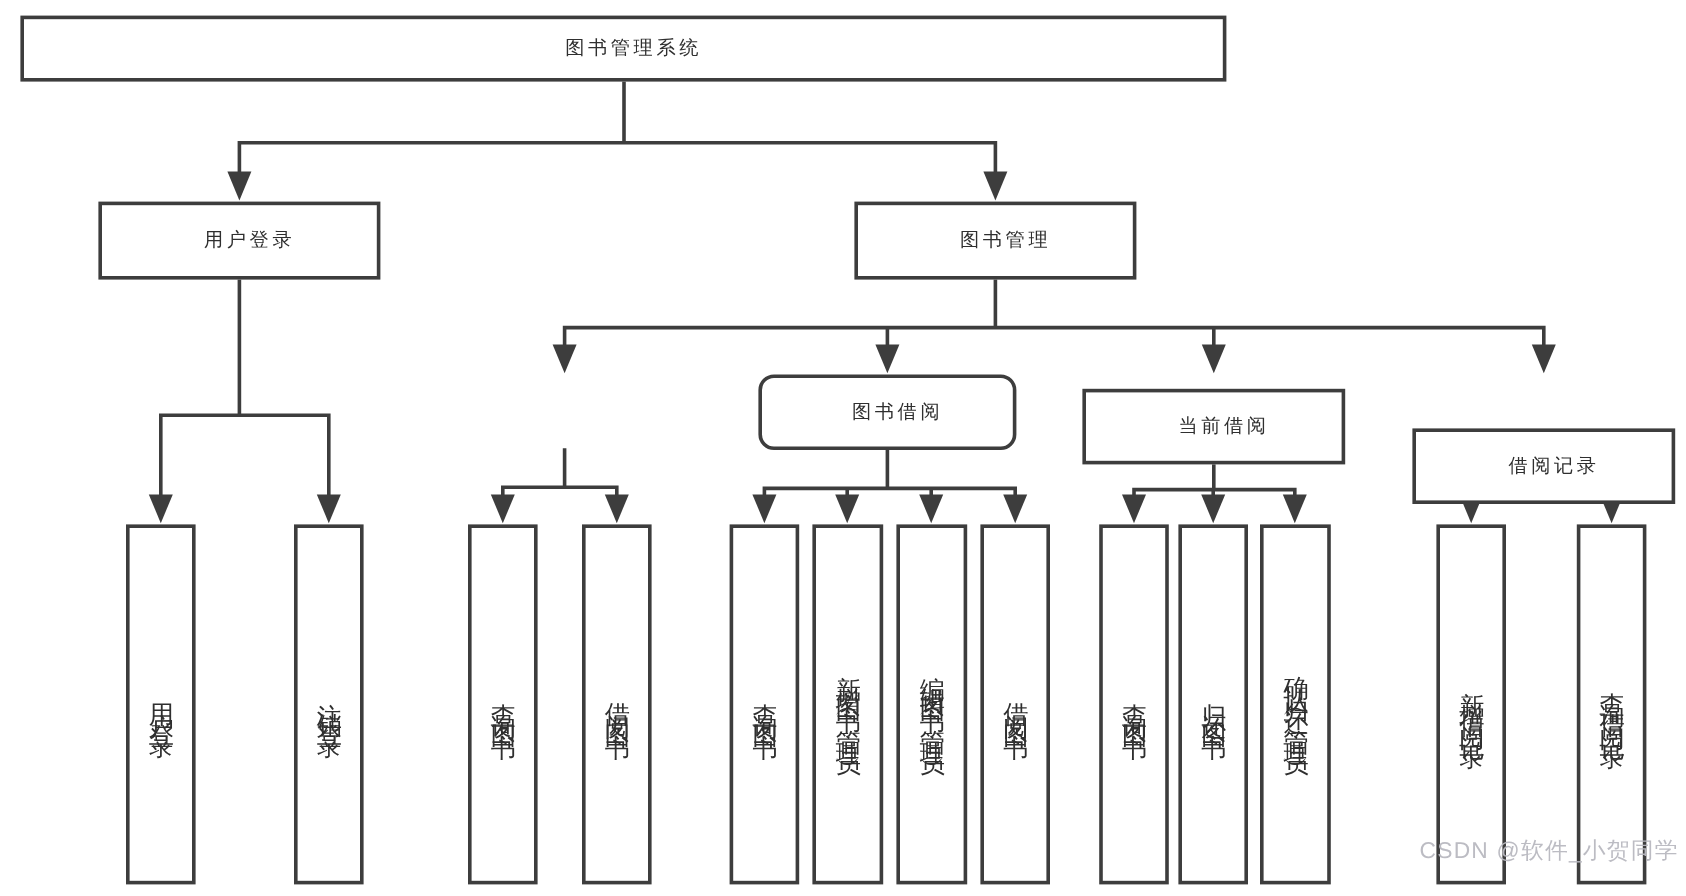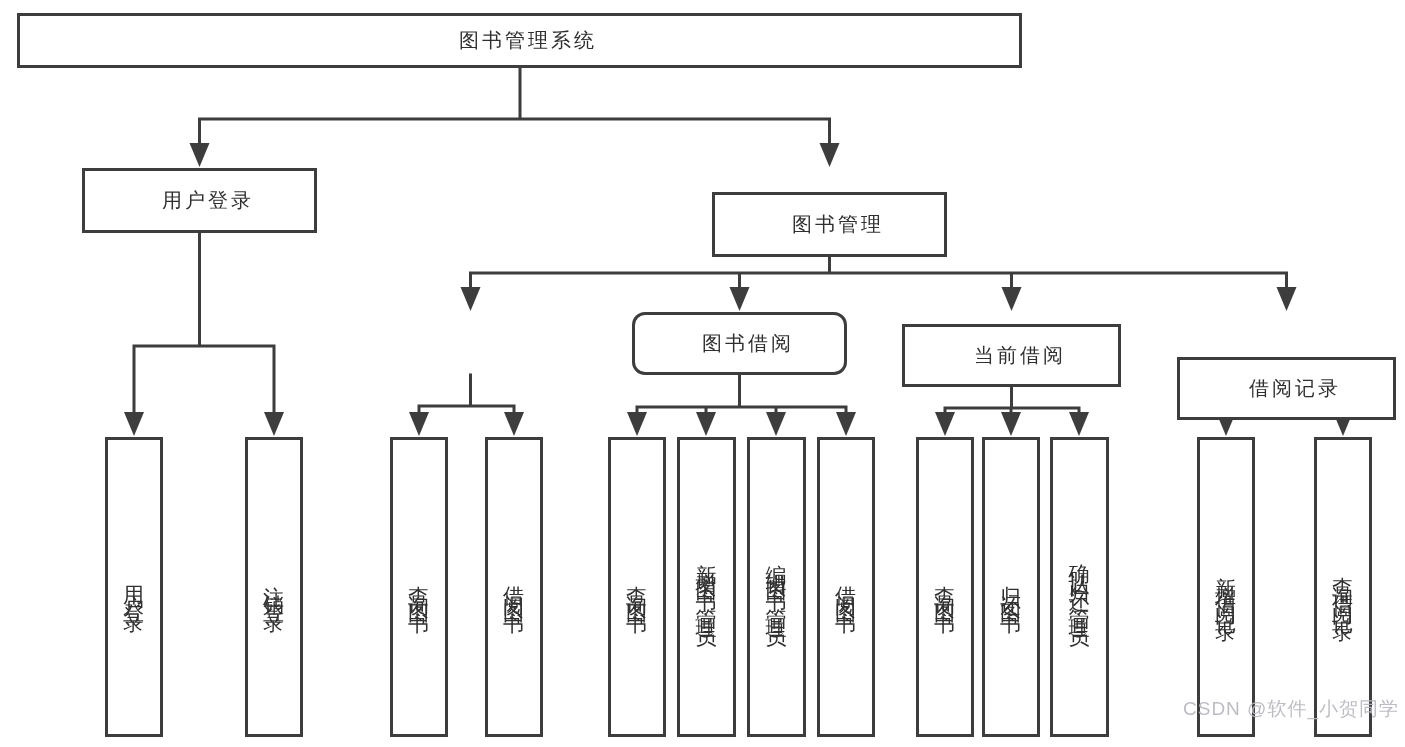--- a/index.html
+++ b/index.html
@@ -22,21 +22,21 @@
     box-sizing: border-box;
     border: 3px solid #3d3d3d;
     background: #ffffff;
     color: #2f2f2f;
     display: flex;
     align-items: center;
     justify-content: center;
     z-index: 2;
   }
   .node.h {
-    font-size: 20px;
+    font-size: 16px;
     letter-spacing: 3px;
     white-space: nowrap;
     padding-left: 17px;
   }
   .node.v {
     writing-mode: vertical-rl;
     text-orientation: mixed;
     font-size: 21px;
     letter-spacing: 9px;
     line-height: 1;
@@ -84,21 +84,21 @@
       <polygon points="1001,412 1021,412 1011,436"></polygon>
       <polygon points="1069,412 1089,412 1079,436"></polygon>
       <polygon points="1216,412 1236,412 1226,436"></polygon>
       <polygon points="1333,412 1353,412 1343,436"></polygon>
     </g>
   </svg>
 
   <div class="node h" style="left:17px; top:13px; width:1005px; height:55px;">图书管理系统</div>
 
   <div class="node h" style="left:82px; top:168px; width:235px; height:65px;">用户登录</div>
-  <div class="node h" style="left:712px; top:168px; width:235px; height:65px;margin-top:24px;">图书管理</div>
+  <div class="node h" style="left:712px; top:168px; width:235px; height:65px;">图书管理</div>
 
   <div class="node h" style="left:632px; top:312px; width:215px; height:63px;border-radius:13px;">图书借阅</div>
   <div class="node h" style="left:902px; top:324px; width:219px; height:63px;">当前借阅</div>
   <div class="node h" style="left:1177px; top:312px; width:219px; height:63px;margin-top:45px;">借阅记录</div>
 
   <div class="node v" style="left:105px; top:437px; width:58px; height:300px;">用户登录</div>
   <div class="node v" style="left:245px; top:437px; width:58px; height:300px;">注销登录</div>
 
   <div class="node v" style="left:390px; top:437px; width:58px; height:300px;">查询图书</div>
   <div class="node v" style="left:485px; top:437px; width:58px; height:300px;">借阅图书</div>

